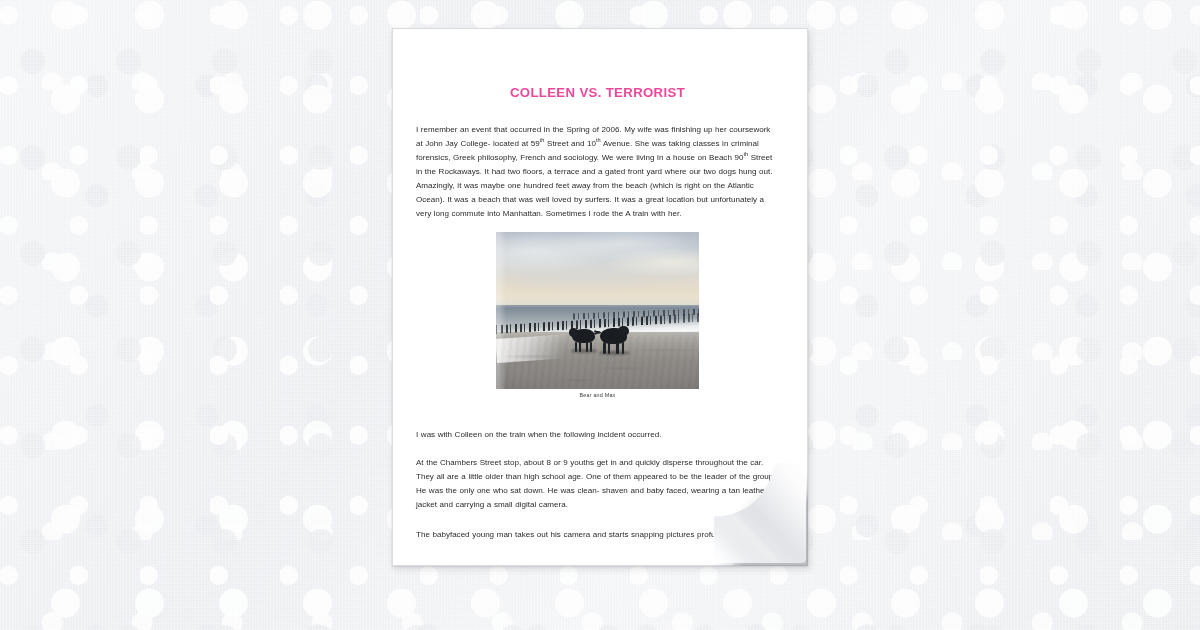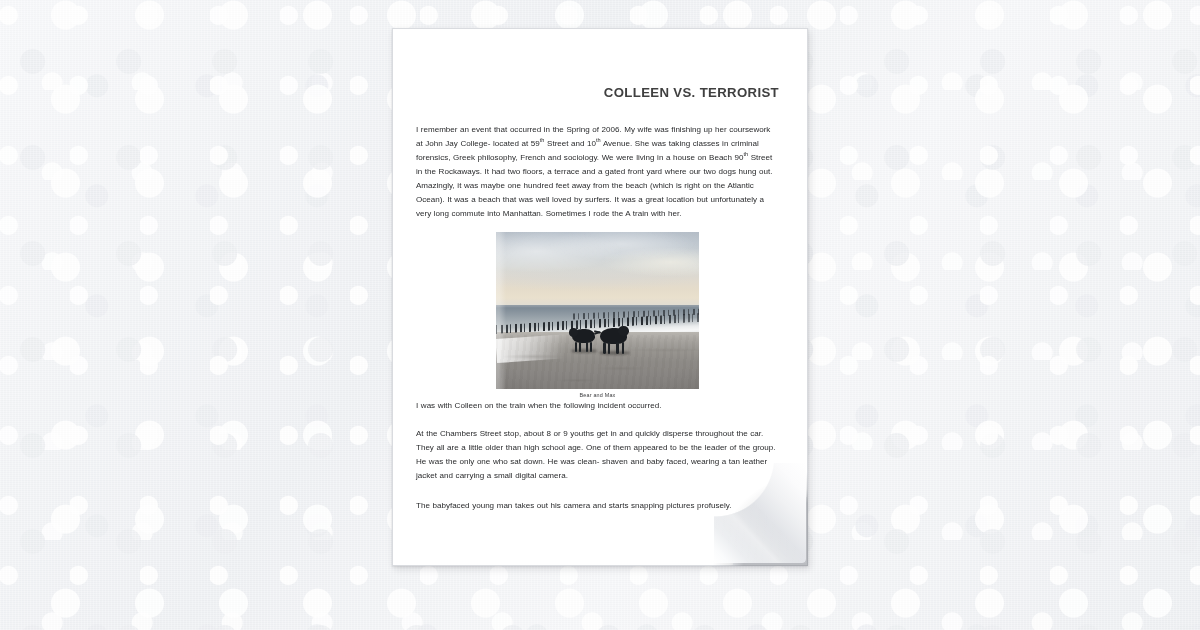--- a/index.html
+++ b/index.html
@@ -60,35 +60,35 @@
     left: 23px;
     top: 28px;
     width: 363px;
   }
 
   
   #doc-title {
     font-size: 13.2px;
     font-weight: bold;
     letter-spacing: .35px;
-    color: #404040;
-    text-align: right;
+    color: #ec4899;
+    text-align: center;
     margin: 28px 0 0 0;
     line-height: 1.2;
   }
   .para {
     font-size: 8.05px;
     line-height: 1.735;
     color: #2a2b2d;
     text-align: left;
     margin: 0;
     word-spacing: .35px;
   }
   #para-intro { margin-top: 22px; }
-  #para-train { margin-top: 1px; }
+  #para-train { margin-top: 30px; }
   #para-youths { margin-top: 15px; }
   #para-camera { margin-top: 16px; }
   .sup {
     font-size: 5.6px;
     vertical-align: super;
     line-height: 0;
   }
 
   
   #figure {

